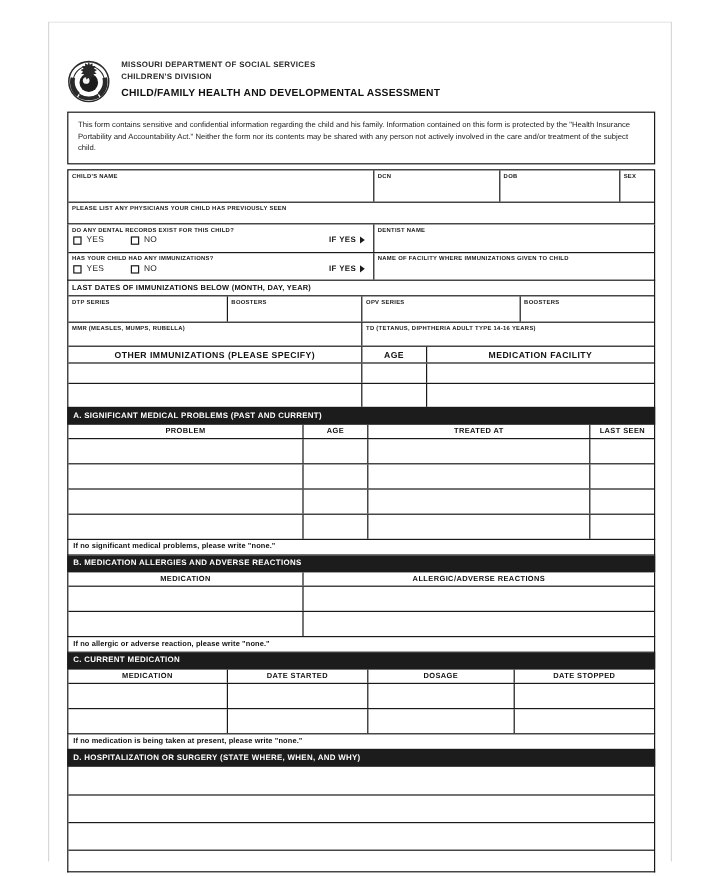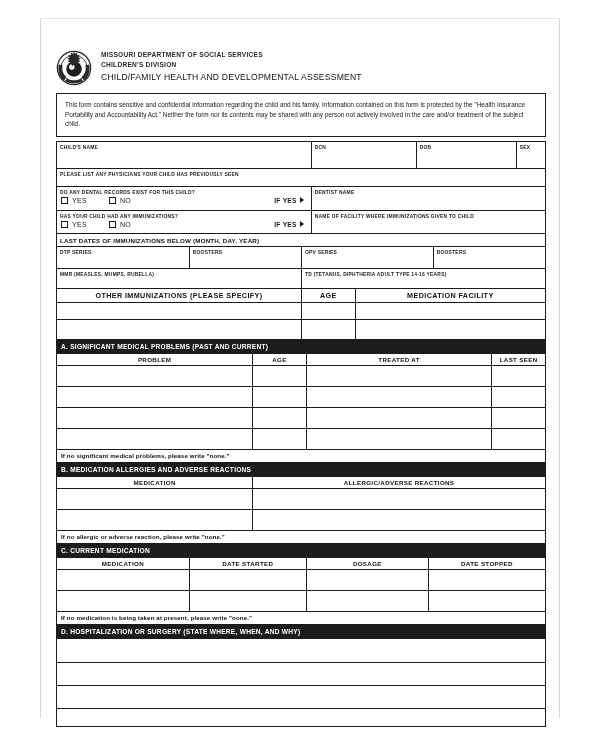--- a/index.html
+++ b/index.html
@@ -55,21 +55,21 @@
   .mast-text { padding-top: 1px; }
   .mast-l1, .mast-l2 {
     font-size: 6.6px;
     letter-spacing: 0.25px;
     line-height: 10px;
     font-weight: bold;
     color: #2b2b2b;
   }
   .mast-l3 {
     font-size: 8.6px;
-    font-weight: normal;
+    font-weight: bold;
     letter-spacing: 0.2px;
     line-height: 13px;
     margin-top: 1px;
     color: #111;
   }
   .notice {
     border: 1px solid #1a1a1a;
     box-sizing: border-box;
     padding: 6px 8px 7px 8px;
     font-size: 6.4px;
@@ -87,21 +87,21 @@
   }
   .cell:first-child { border-left: none; }
 
   
   .tbl {
     border: 1px solid #1a1a1a;
     border-top: none;
     box-sizing: border-box;
   }
   .tbl.top { border-top: 1px solid #1a1a1a; }
-  .tbl > .row + .row { border-top: 1px solid #1a1a1a; }
+  .tbl > .row + .row { border-top: 1px solid #1a1a1a; justify-content: flex-end; }
 
   .lbl {
     font-size: 4.9px;
     letter-spacing: 0.25px;
     font-weight: bold;
     color: #1a1a1a;
     padding: 2px 0 0 3px;
     line-height: 7px;
     white-space: nowrap;
   }

